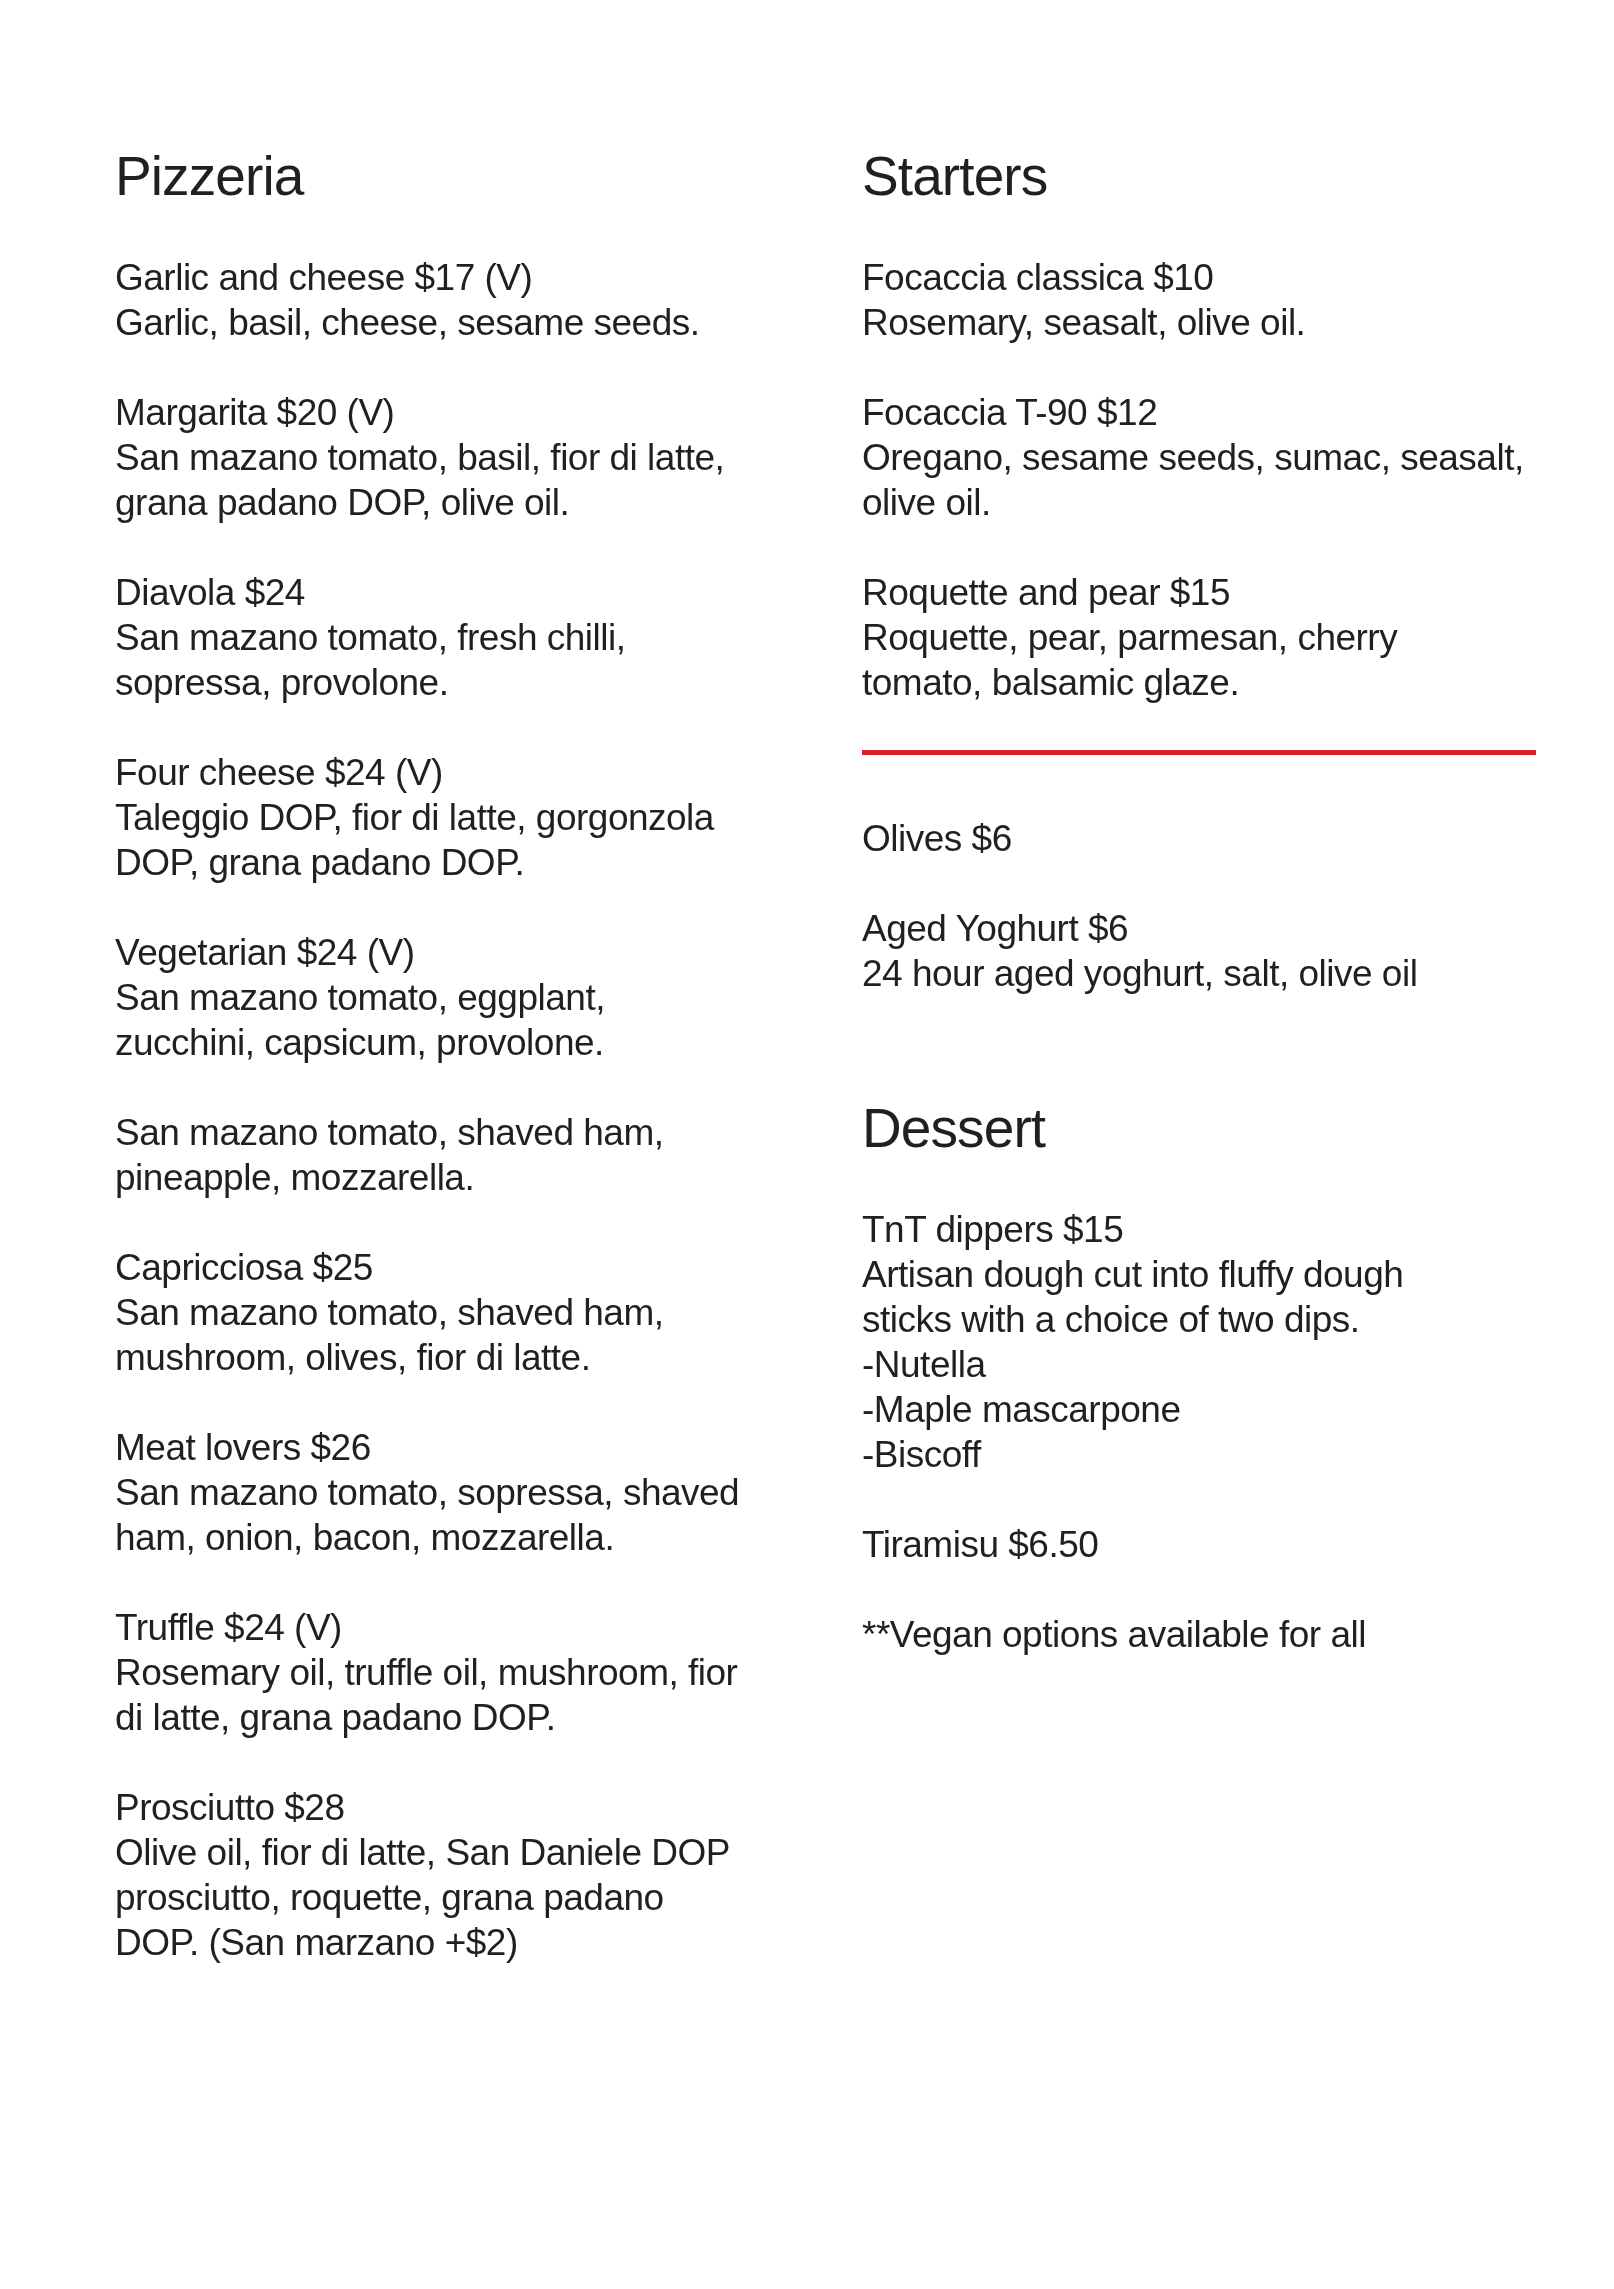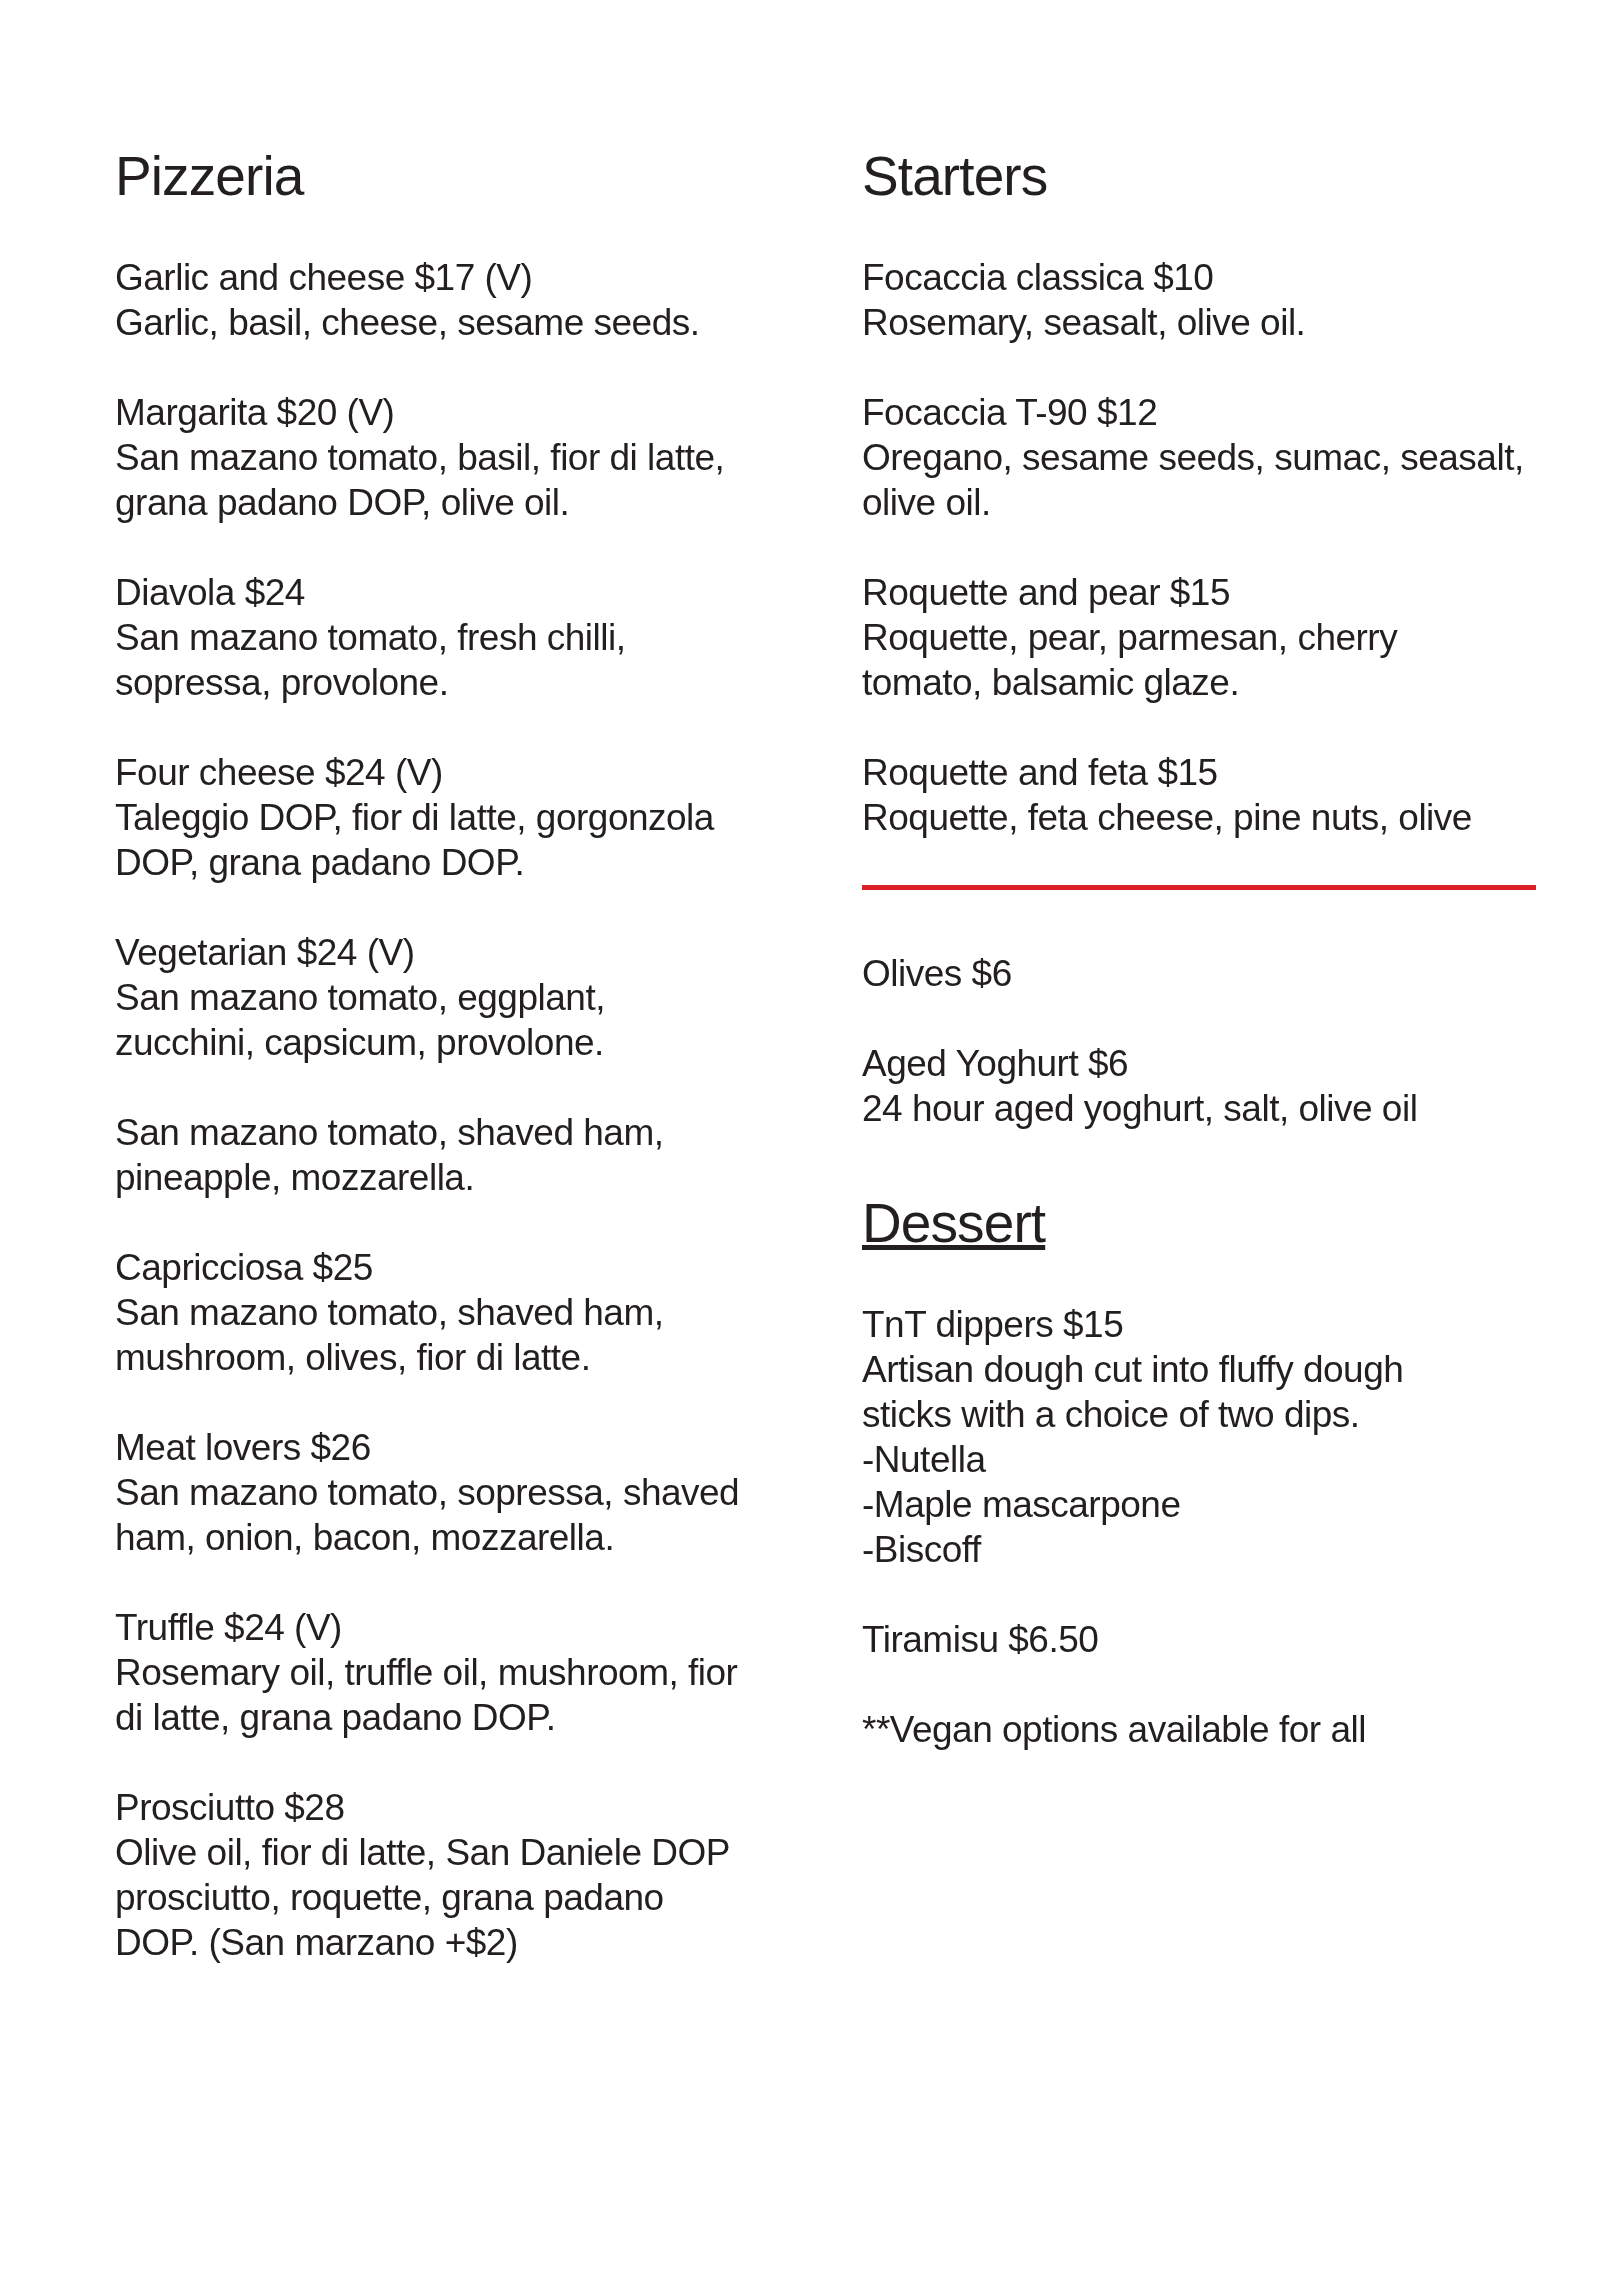--- a/index.html
+++ b/index.html
@@ -47,22 +47,21 @@
   .divider {
     width: 674px;
     height: 4.6px;
     border: none;
     margin: 28px 0 61px 0;
   }
   .heading-sides {
     margin-bottom: 67px;
   }
   .heading-dessert {
-    margin-top: 60px;
-    text-decoration: underline;
+    margin-top: 100px;
   }
   .note {
     margin: 0;
   }
 </style>
 </head>
 <body style="color: rgb(35, 31, 32); background: rgb(255, 255, 255);">
 
 <div class="page">
 
@@ -144,24 +143,20 @@
         <div class="item-line">Oregano, sesame seeds, sumac, seasalt,</div>
         <div class="item-line">olive oil.</div>
       </div>
 
       <div class="menu-item">
         <div class="item-line">Roquette and pear $15</div>
         <div class="item-line">Roquette, pear, parmesan, cherry</div>
         <div class="item-line">tomato, balsamic glaze.</div>
       </div>
 
-      <div class="menu-item">
-        <div class="item-line">Roquette and feta $15</div>
-        <div class="item-line">Roquette, feta cheese, pine nuts, olive</div>
-      </div>
     </div>
 
     <hr class="divider" style="background: rgb(221, 33, 43);">
 
     <div>
 
       <div class="menu-item">
         <div class="item-line">Olives $6</div>
       </div>
 

